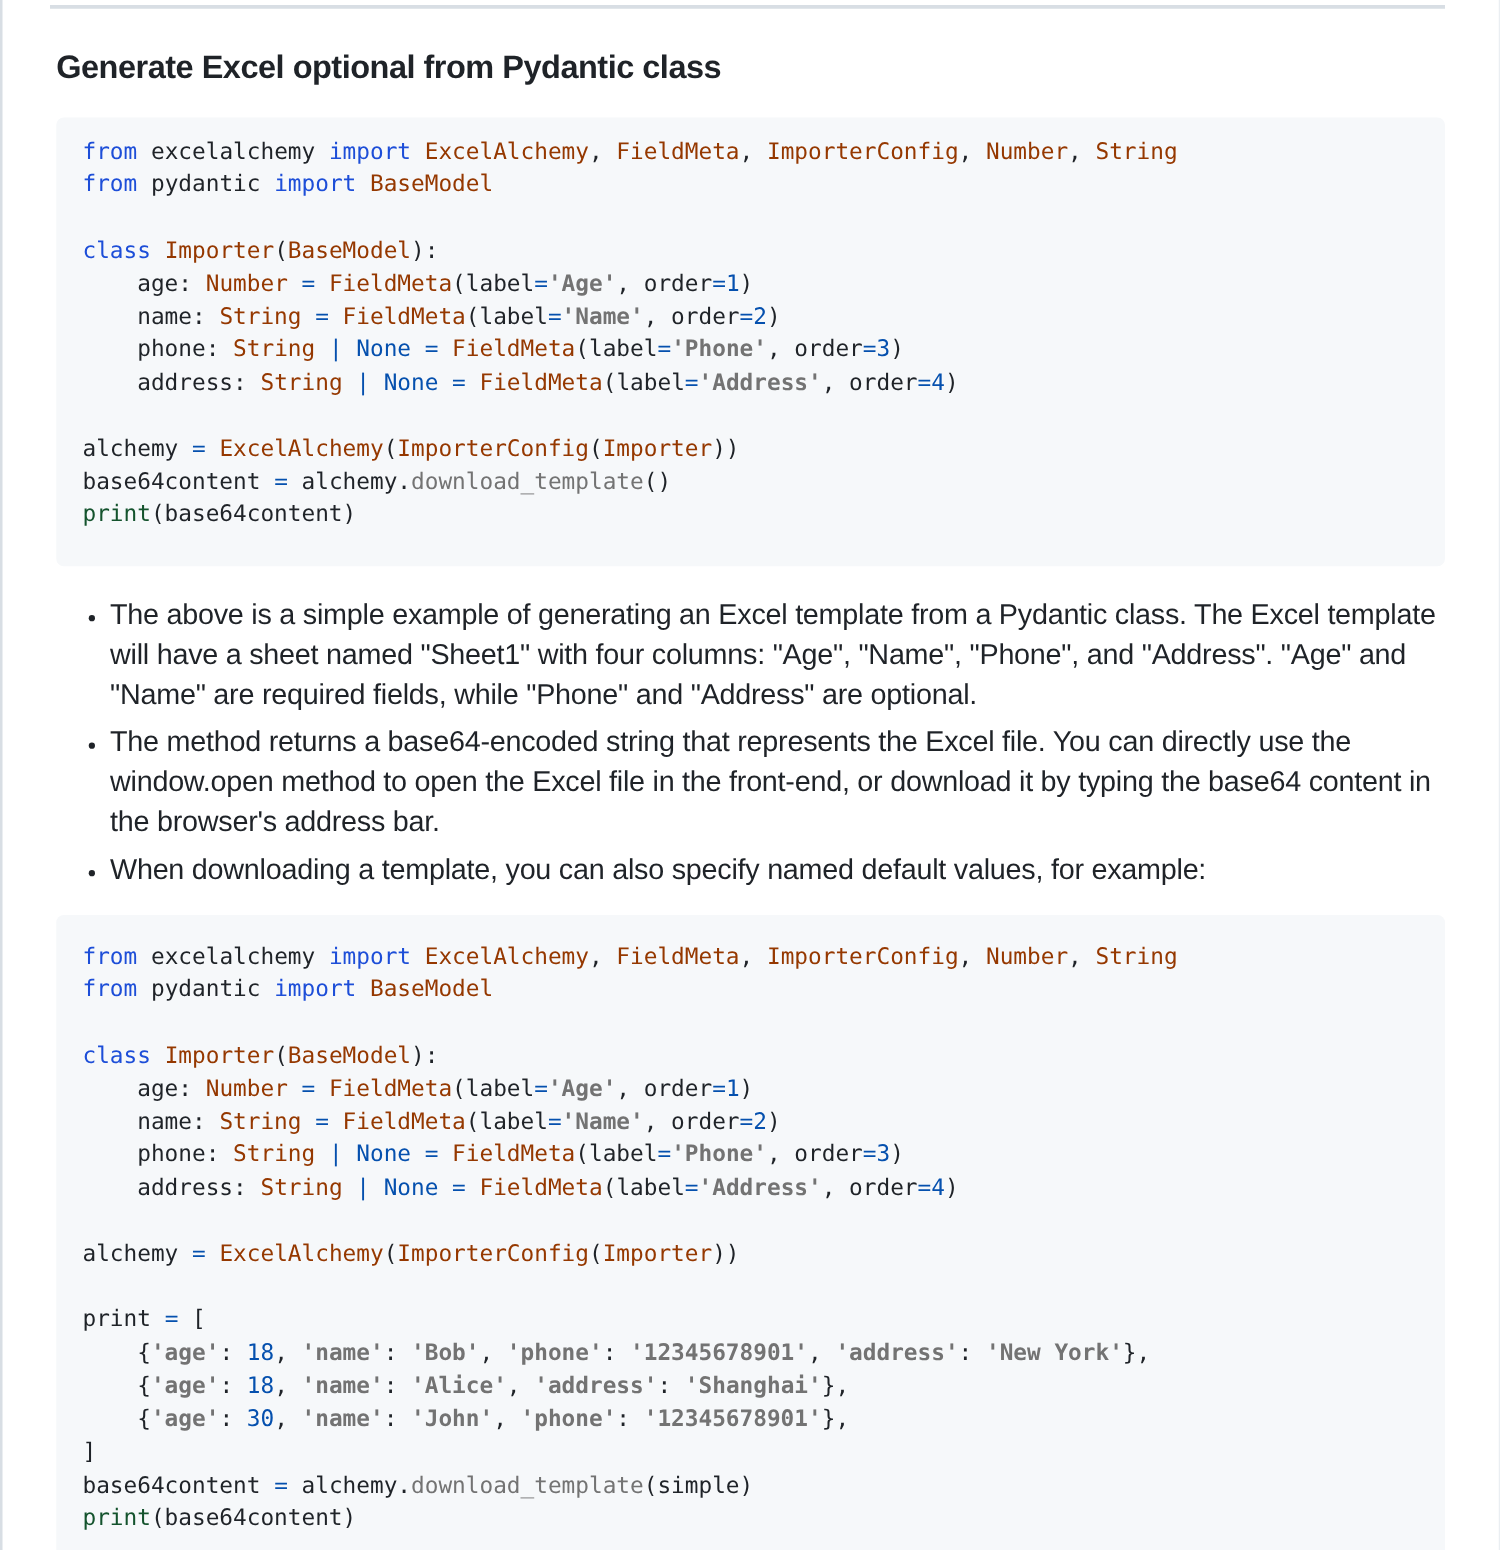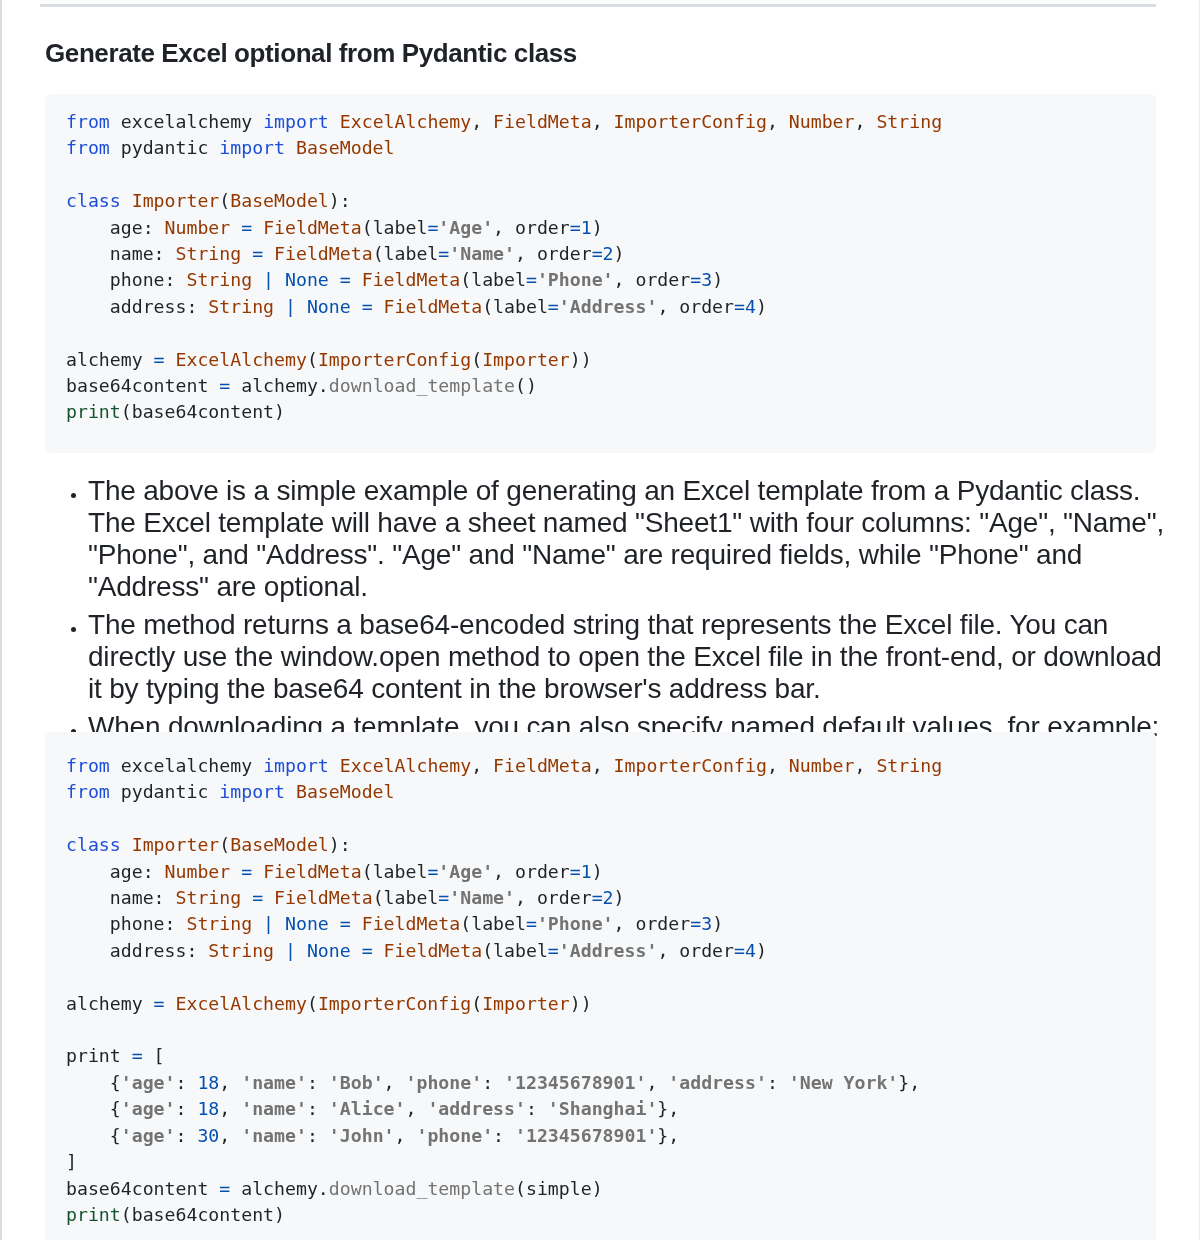--- a/index.html
+++ b/index.html
@@ -20,21 +20,21 @@
   .code2 pre { padding-top:21px; }
   .kw { color:#1d4ed8; }
   .cls { color:#953800; }
   .op { color:#0550ae; }
   .num { color:#0550ae; }
   .str { color:#737373;font-weight:bold; }
   .fn { color:#737373; }
   .bi { color:#14532d; }
   .pl { color:#1f2328; }
   ul.bullets { position:absolute; left:0; top:475px; margin:0; padding:0 0 0 43px; width:1080px;
-               font-size:28px; line-height:32px; color:#1f2328; letter-spacing:-0.2px; }
+               font-size:23px; line-height:32px; color:#1f2328; letter-spacing:-0.2px; }
   ul.bullets li { margin:0 0 6px 0; }
   ul.bullets li::marker { font-size:18px; }
 </style>
 </head>
 <body>
 
 <div class="left-rule"></div>
 <div class="right-rule"></div>
 
 <div class="content">

